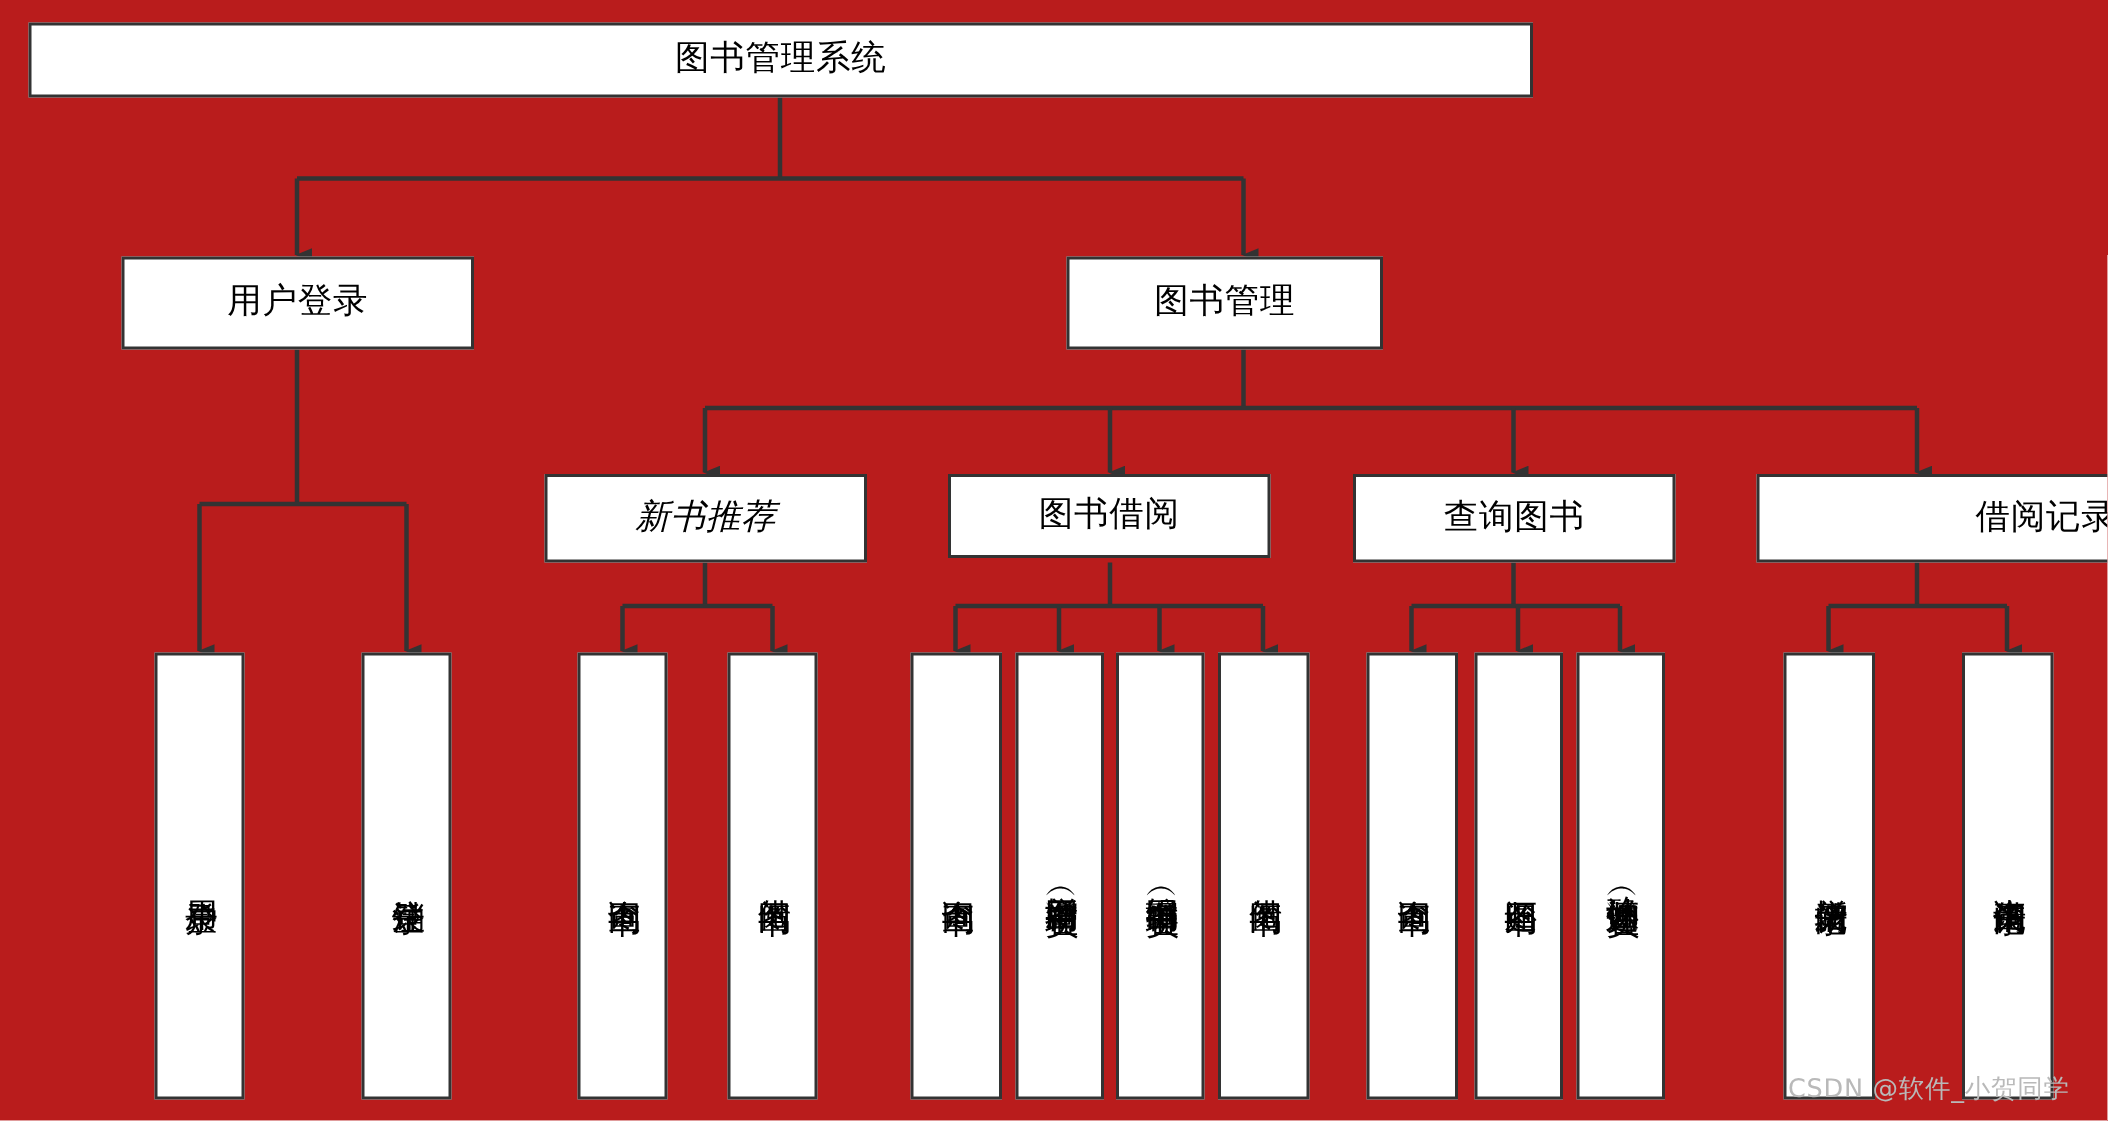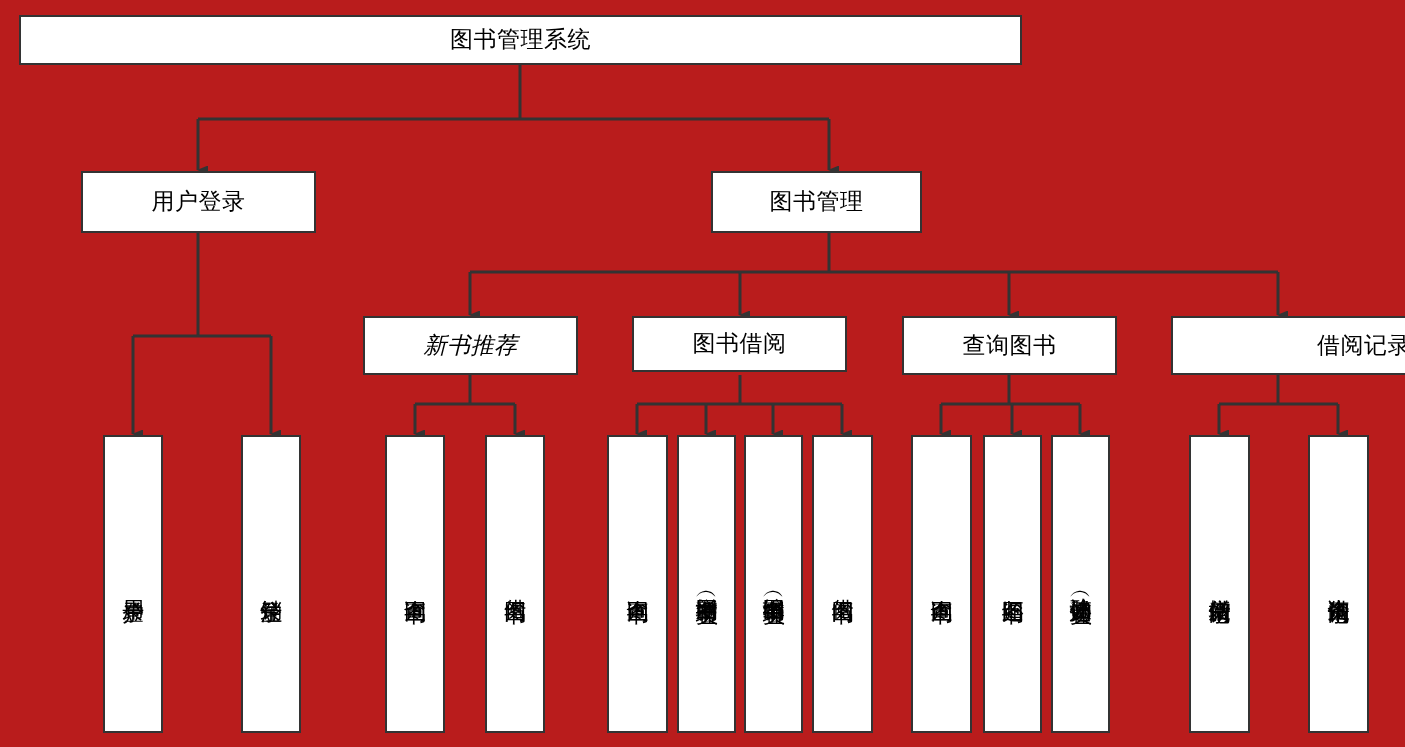--- a/index.html
+++ b/index.html
@@ -171,13 +171,14 @@
         <span class="label">确认归还（管理员）</span>
       </div>
       <div class="node vert" style="left: 1189px; top: 435px; width: 61px; height: 298px;">
         <span class="label">新增借阅记录</span>
       </div>
       <div class="node vert" style="left: 1308px; top: 435px; width: 61px; height: 298px;">
         <span class="label">查询借阅记录</span>
       </div>
     </div>
 
+  <div class="watermark" style="left:1192px; top:714px;">CSDN @软件_小贺同学</div>
 </div>
 
 </body></html>

